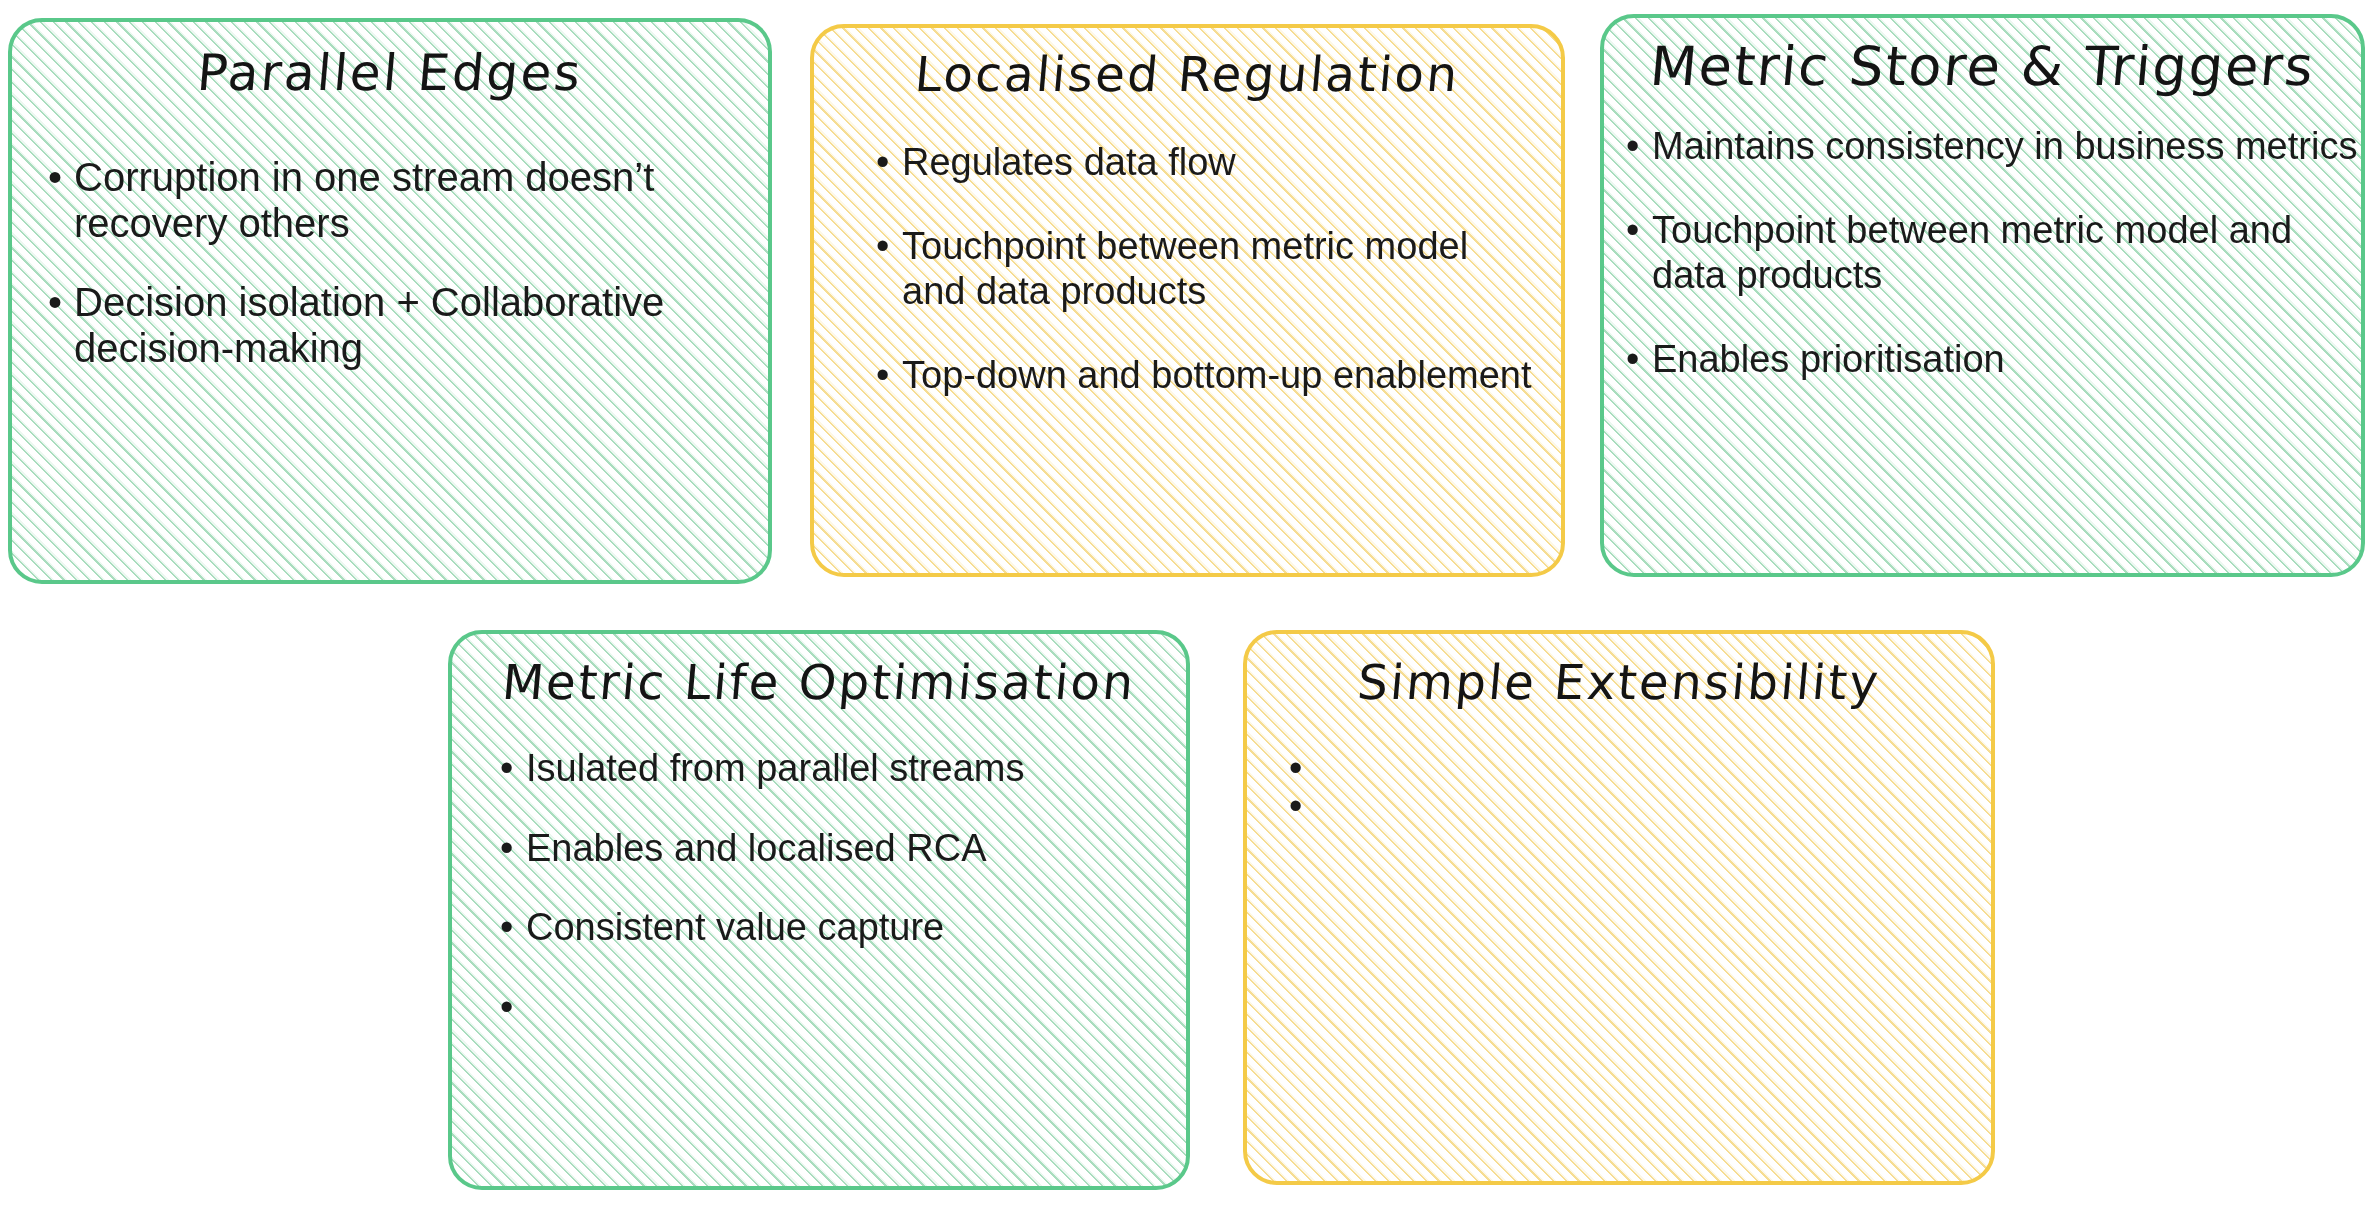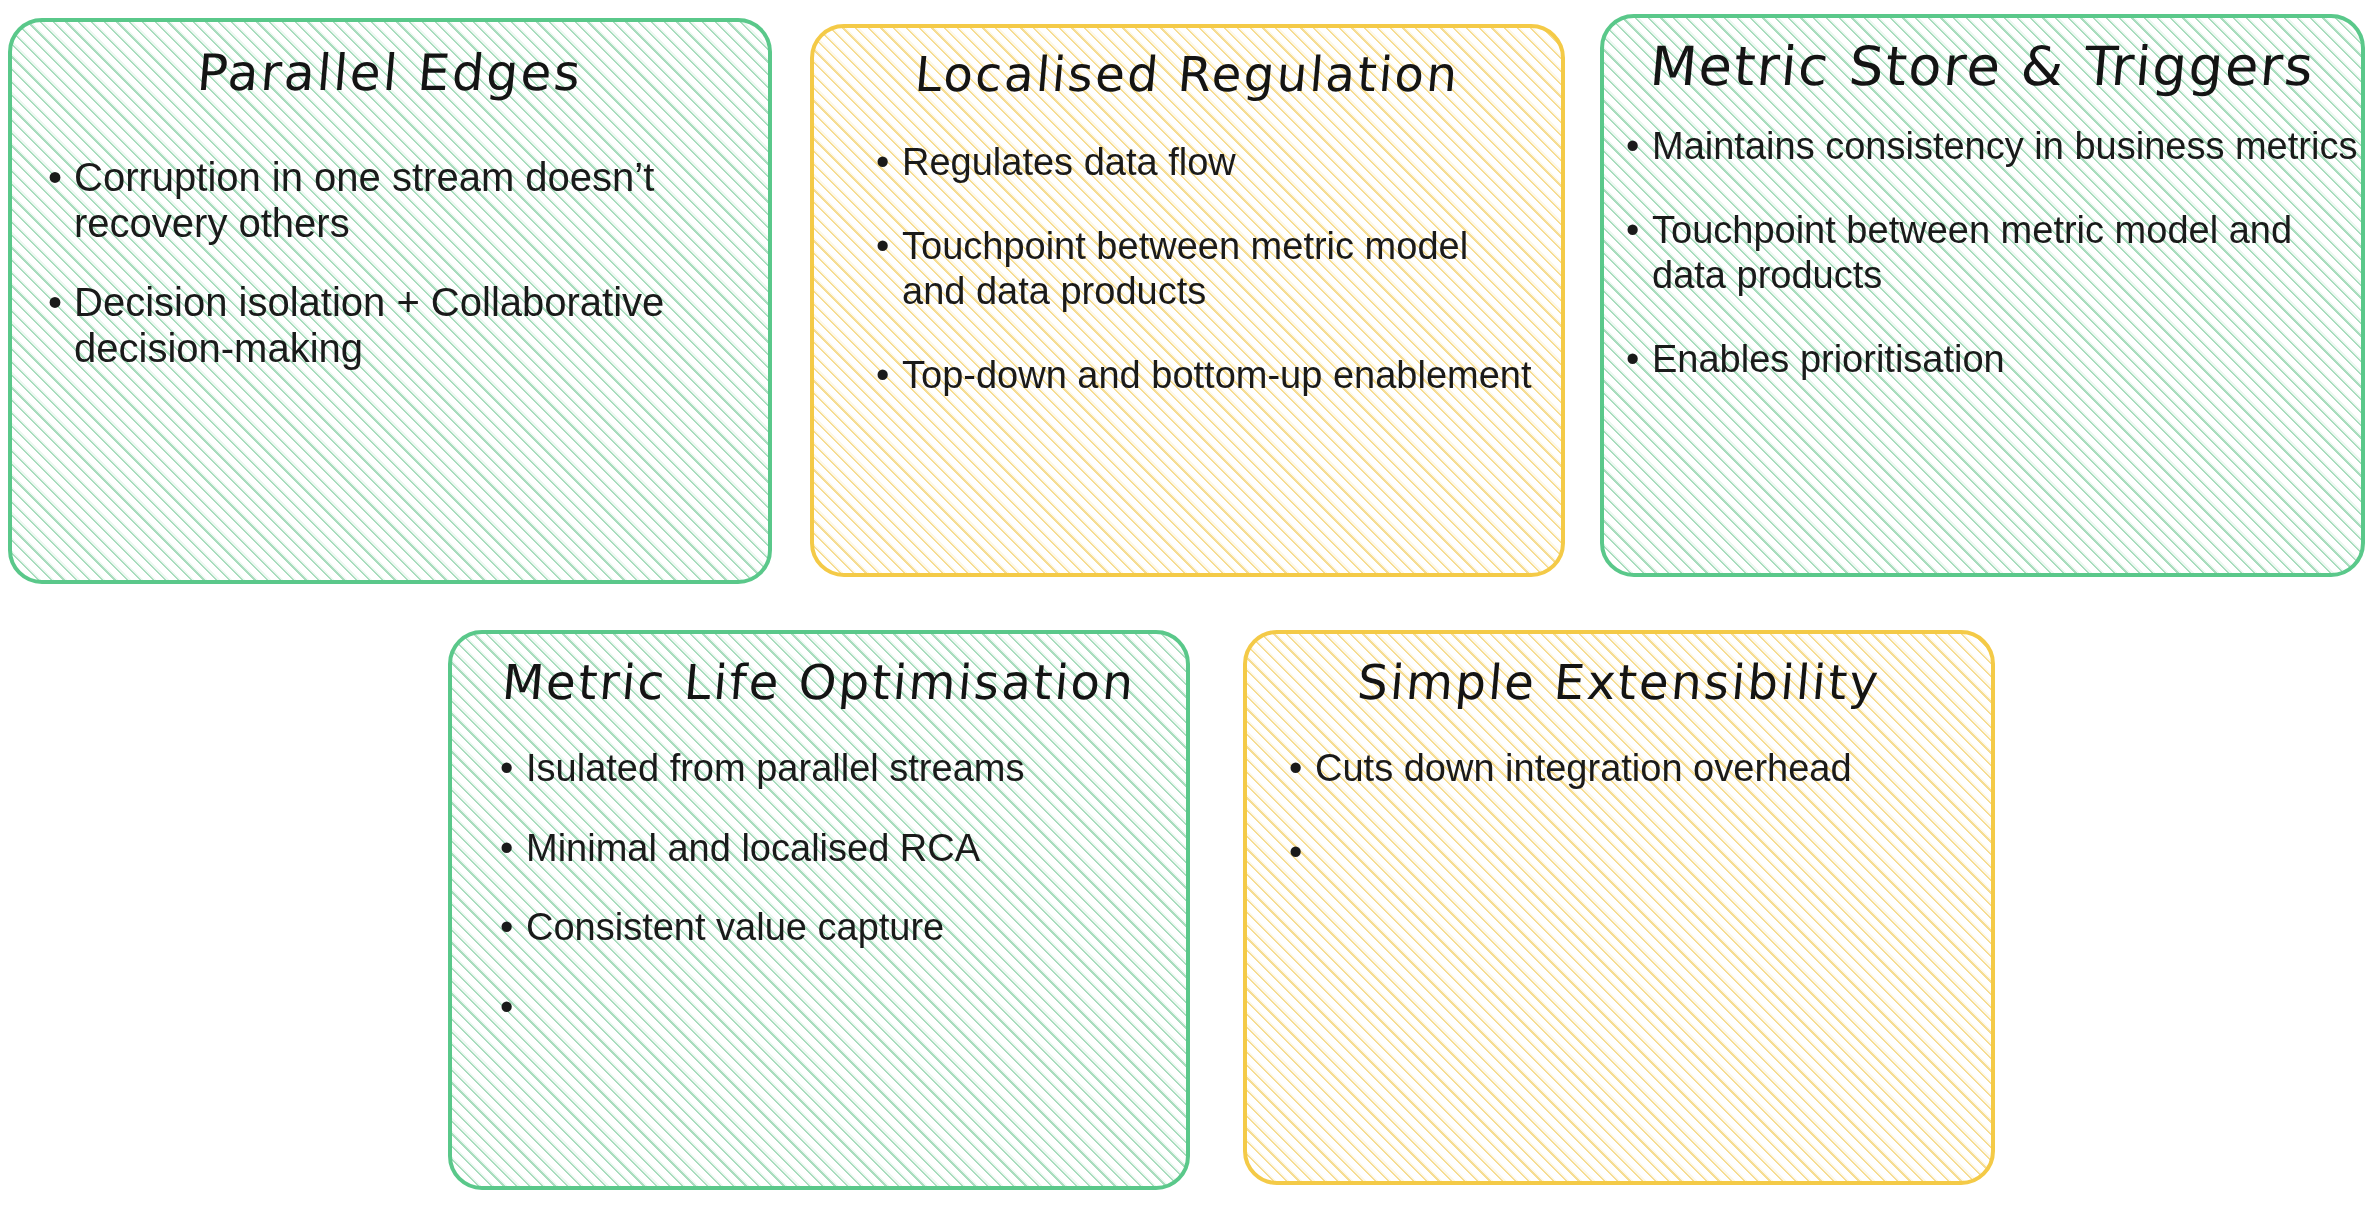--- a/index.html
+++ b/index.html
@@ -196,40 +196,39 @@
   <div class="card green" id="card-metric-life">
     <div class="card-inner">
       <div class="card-title">Metric Life Optimisation</div>
       <ul class="bullets">
         <li>
           <span class="dot">•</span>
           <span>Isulated from parallel streams</span>
         </li>
         <li>
           <span class="dot">•</span>
-          <span>Minimal and localised RCA</span>
+          <span>Enables and localised RCA</span>
         </li>
         <li>
           <span class="dot">•</span>
           <span>Consistent value capture</span>
         </li>
         <li>
           <span class="dot">•</span>
         </li>
       </ul>
     </div>
   </div>
 
   <div class="card yellow" id="card-simple-extensibility">
     <div class="card-inner">
       <div class="card-title">Simple Extensibility</div>
       <ul class="bullets">
         <li>
           <span class="dot">•</span>
-          <span>Cuts down integration overhead</span>
         </li>
         <li>
           <span class="dot">•</span>
         </li>
       </ul>
     </div>
   </div>
 
 </div>
 

